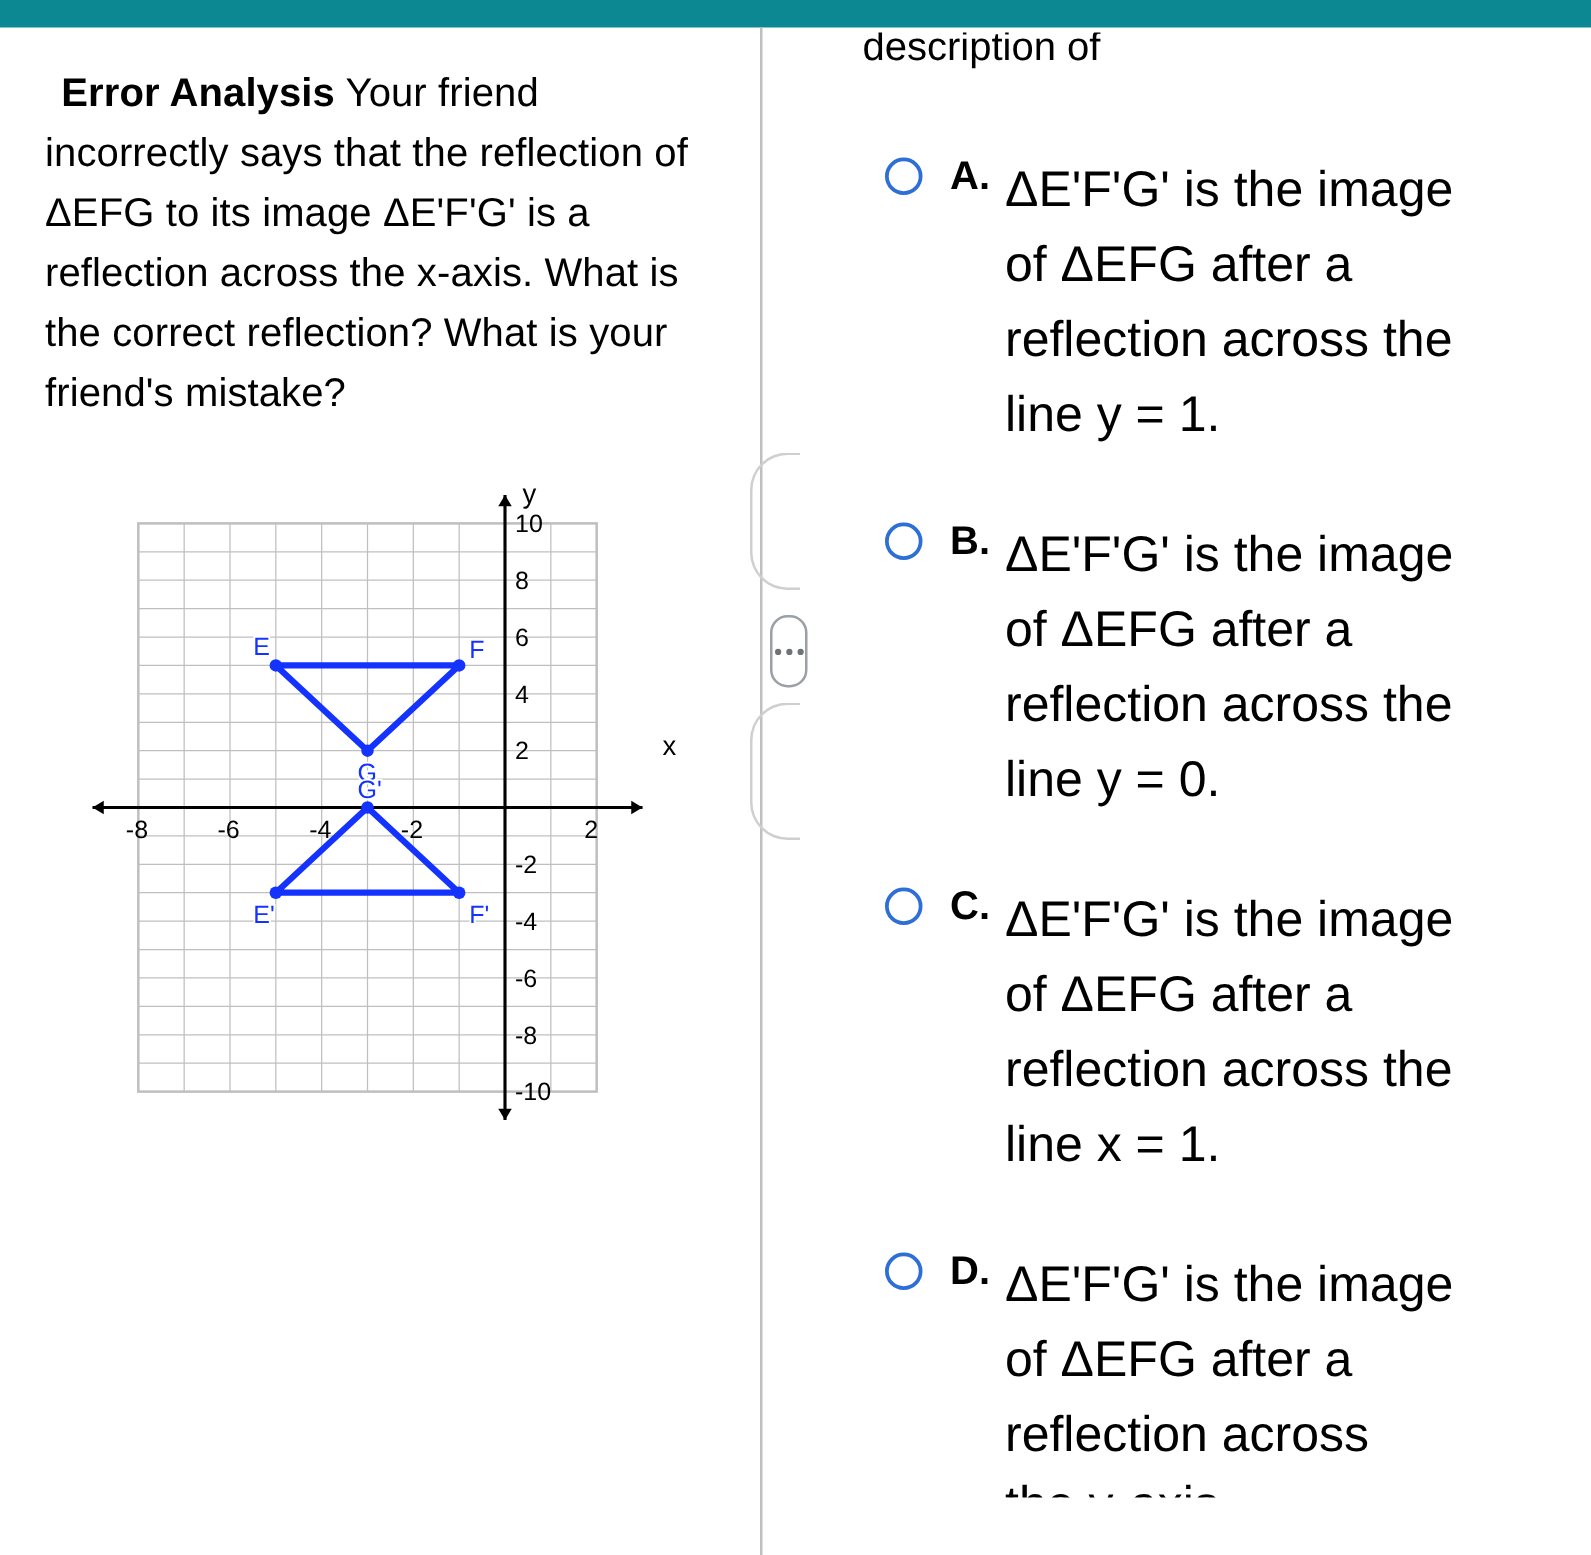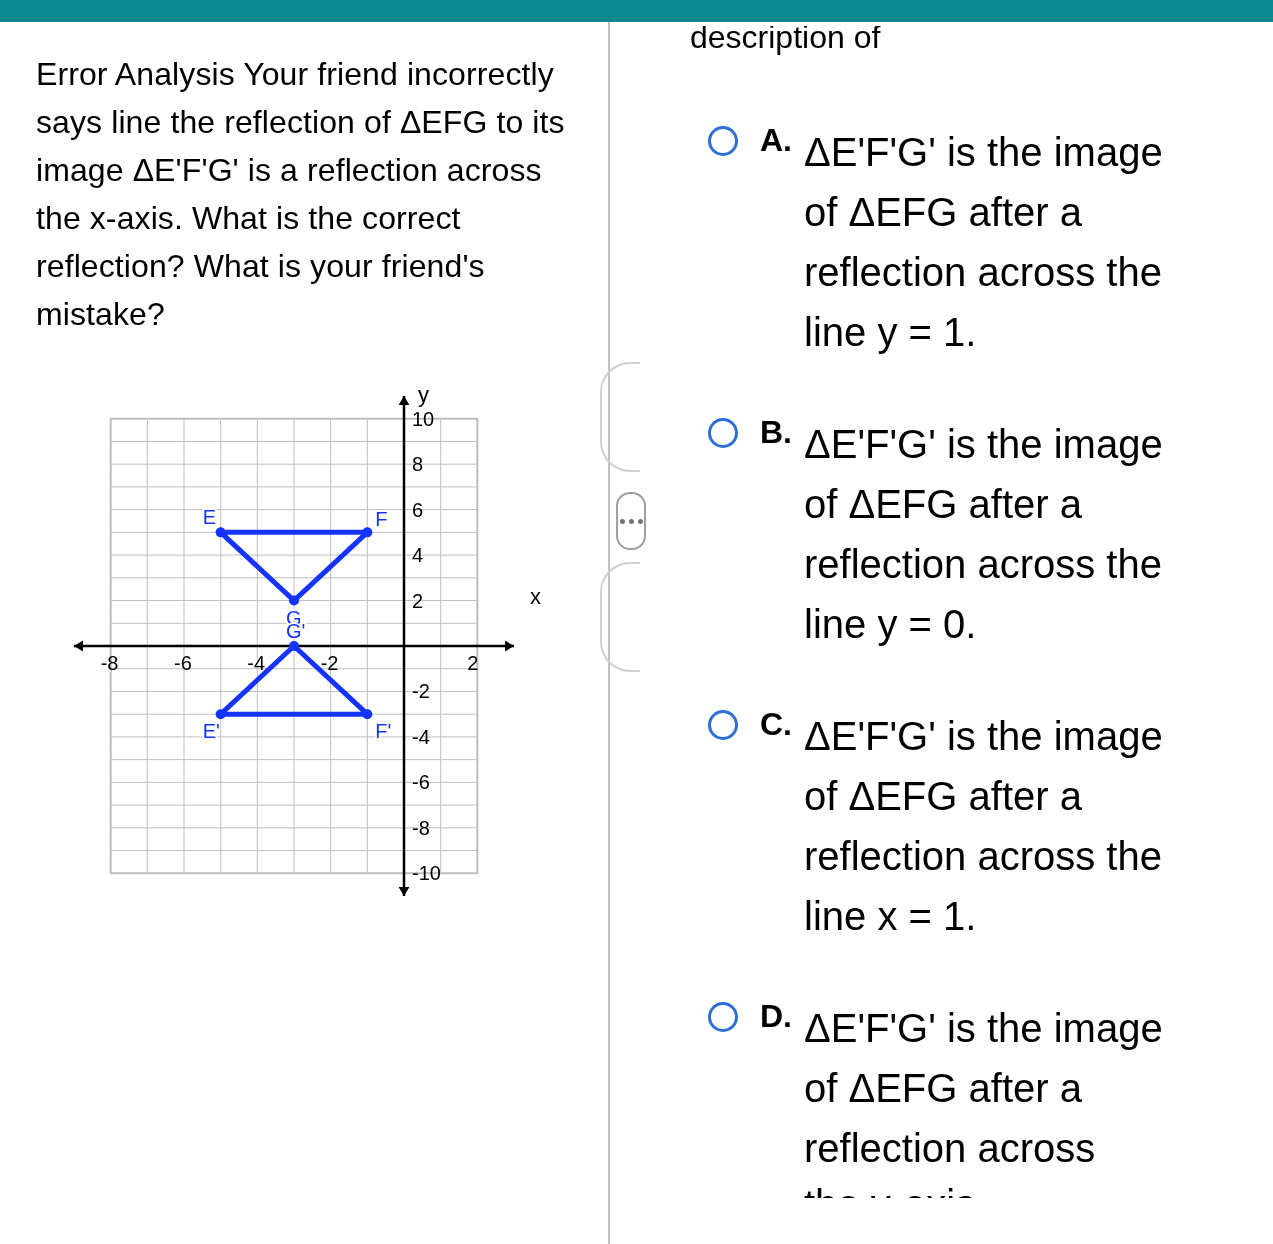--- a/index.html
+++ b/index.html
@@ -44,21 +44,21 @@
     padding: 0 20px 0 24px;
     position: relative;
     overflow: hidden;
   }
 
   .question {
     font-size: 32px;
     line-height: 1.5;
     letter-spacing: 0.1px;
   }
-  .question .bold { font-weight: 400; }
+  .question .bold { font-weight: 700; margin-left: 13px; }
 
   .graph-wrap {
     margin-top: 28px;
     margin-left: 8px;
   }
 
   
   .handle {
     position: absolute;
     left: 6px;
@@ -153,21 +153,21 @@
 </style>
 </head>
 <body>
 
 <div class="topbar"></div>
 
 <div class="content">
 
   <div class="left-pane">
     <div class="question">
-      <span class="bold">Error Analysis</span><span>  Your friend incorrectly says line the reflection of ΔEFG to its image ΔE'F'G' is a reflection across the x-axis. What is the correct reflection? What is your friend's mistake?</span>
+      <span class="bold">Error Analysis</span><span>  Your friend incorrectly says that the reflection of ΔEFG to its image ΔE'F'G' is a reflection across the x-axis. What is the correct reflection? What is your friend's mistake?</span>
     </div>
 
     <div class="graph-wrap">
       <svg id="graph-svg" width="520" height="560" viewBox="0 0 520 560">
           <line x1="66.66666666666666" y1="507.2727272727273" x2="66.66666666666666" y2="52.72727272727273" stroke="#bfbfbf" stroke-width="1"></line>
           <line x1="103.33333333333333" y1="507.2727272727273" x2="103.33333333333333" y2="52.72727272727273" stroke="#bfbfbf" stroke-width="1"></line>
           <line x1="140" y1="507.2727272727273" x2="140" y2="52.72727272727273" stroke="#bfbfbf" stroke-width="1"></line>
           <line x1="176.66666666666666" y1="507.2727272727273" x2="176.66666666666666" y2="52.72727272727273" stroke="#bfbfbf" stroke-width="1"></line>
           <line x1="213.33333333333334" y1="507.2727272727273" x2="213.33333333333334" y2="52.72727272727273" stroke="#bfbfbf" stroke-width="1"></line>
           <line x1="250" y1="507.2727272727273" x2="250" y2="52.72727272727273" stroke="#bfbfbf" stroke-width="1"></line>

